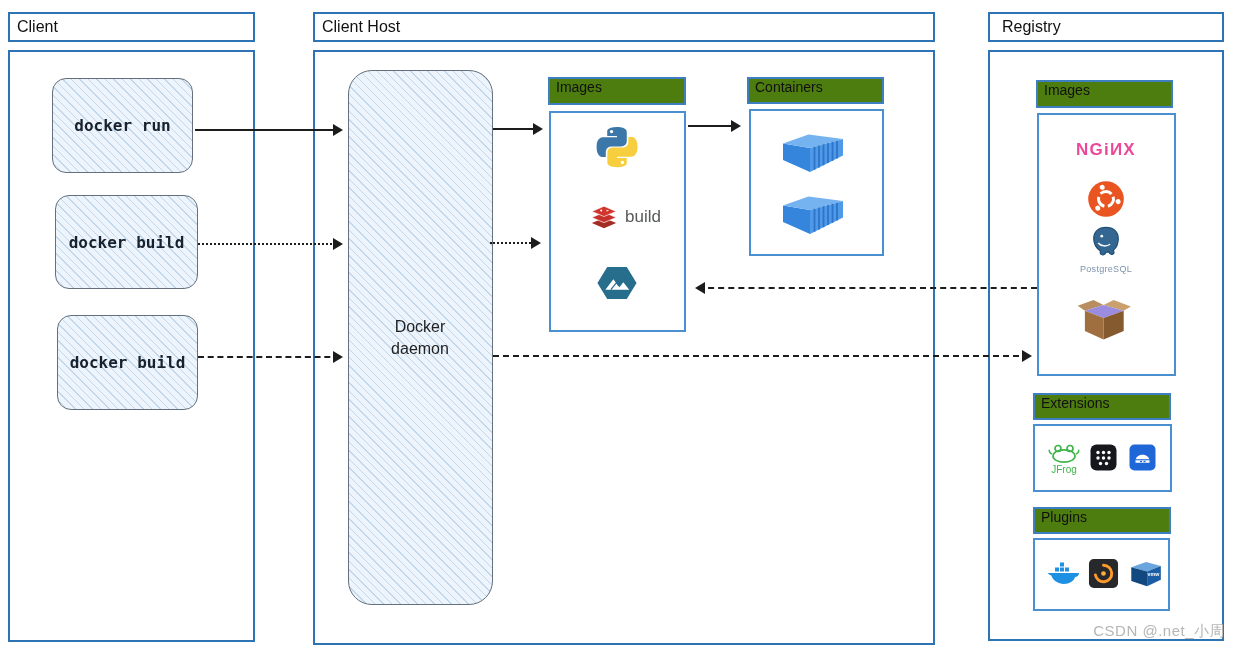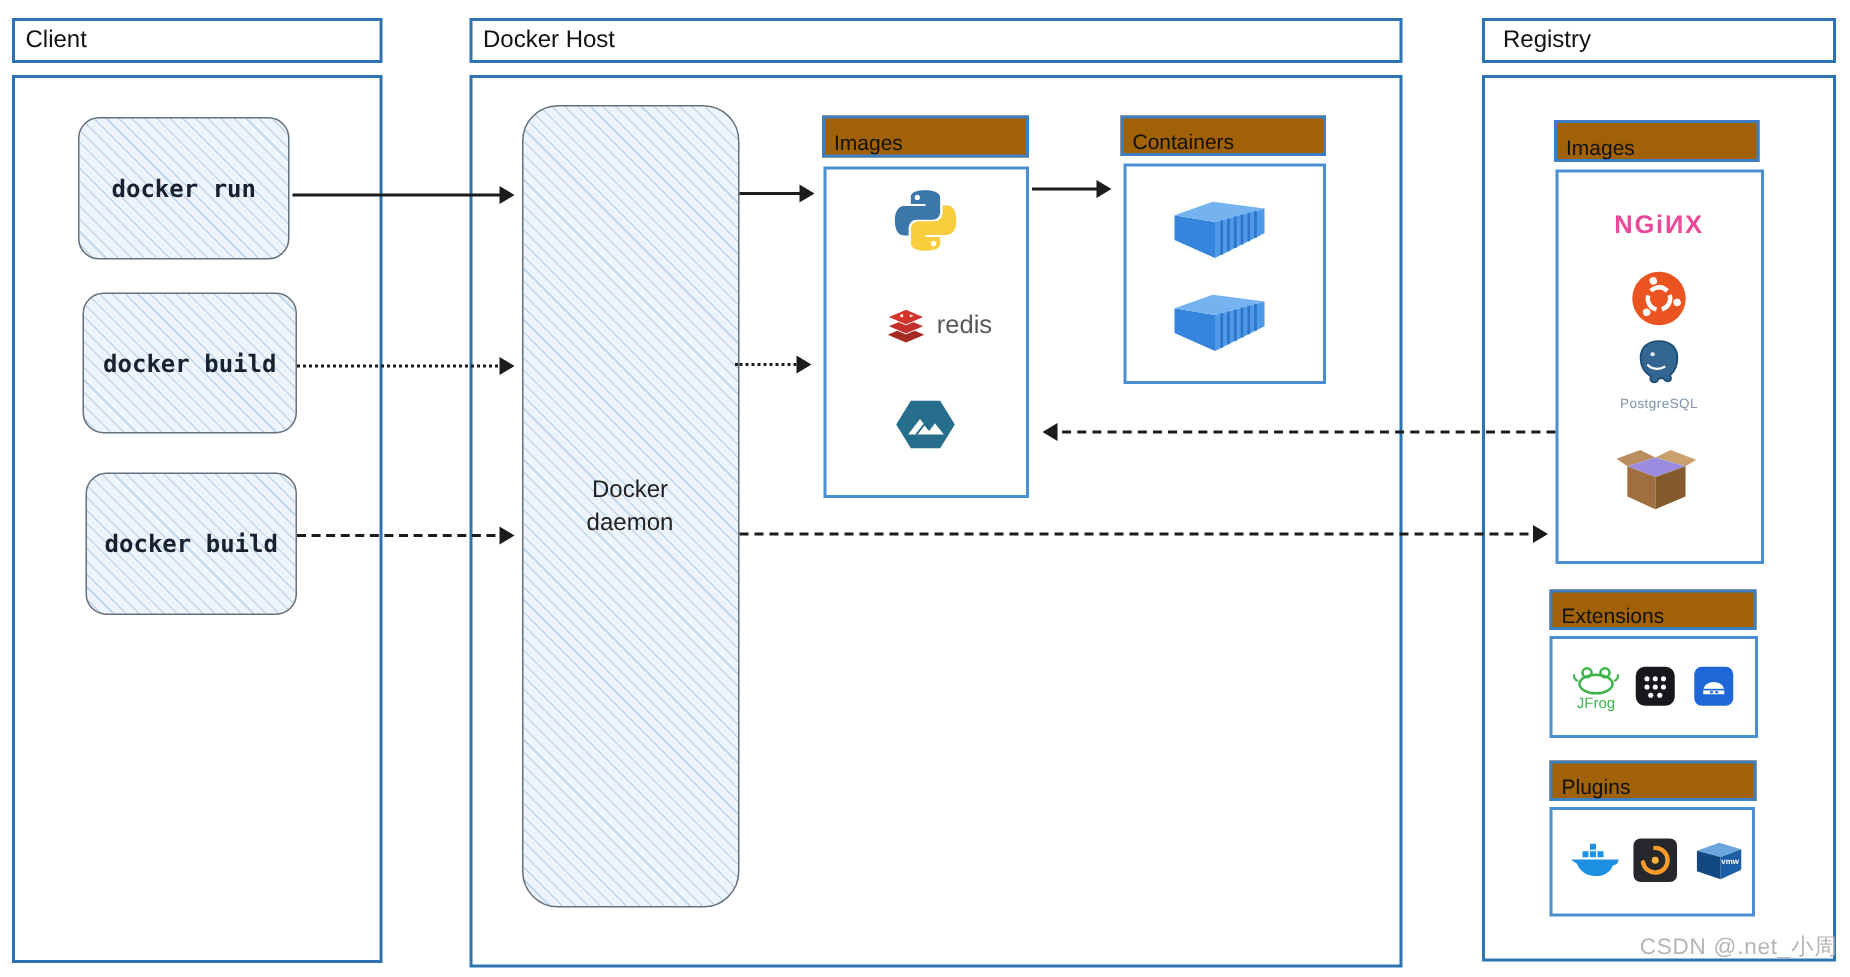--- a/index.html
+++ b/index.html
@@ -1,22 +1,22 @@
 <!DOCTYPE html>
 <html><head>
 <meta charset="utf-8">
 <style>
   html,body{margin:0;padding:0;background:#fff;}
   body{width:1233px;height:651px;position:relative;font-family:"Liberation Sans",sans-serif;overflow:hidden;}
 
   .frame{position:absolute;border:2px solid #2e74b5;background:#fff;box-sizing:border-box;}
   .frame-title{position:absolute;border:2px solid #2e74b5;background:#fff;box-sizing:border-box;
     display:flex;align-items:center;padding-left:7px;font-size:16px;color:#111;}
-  .panel-title{position:absolute;border:2px solid #3d7fc1;background:#a16207;box-sizing:border-box;
-    display:flex;align-items:flex-end;padding-left:6px;font-size:14px;color:#111;}
+  .panel-title{position:absolute;border:2px solid #3d7fc1;background:#4d7c0f;box-sizing:border-box;
+    display:flex;align-items:flex-start;padding-left:6px;font-size:14px;color:#111;}
   .panel-body{position:absolute;border:2px solid #4a8fd1;background:#fff;box-sizing:border-box;
     display:flex;flex-direction:column;align-items:center;justify-content:space-around;}
 
   .sketch{position:absolute;box-sizing:border-box;border:1.6px solid #64707c;border-radius:14px;
     background-color:#edf4fb;
     background-image:repeating-linear-gradient(45deg, rgba(122,168,211,.38) 0px, rgba(122,168,211,.38) 1px, transparent 1px, transparent 6px);
     display:flex;align-items:center;justify-content:center;}
   .cmd-label{font-family:"DejaVu Sans Mono","Liberation Mono",monospace;font-size:16px;font-weight:600;color:#17222e;}
   .daemon-label{position:absolute;text-align:center;font-size:16px;color:#222;line-height:1.35;}
 
@@ -50,21 +50,21 @@
   <span class="cmd-label">docker run</span>
 </div>
 <div class="sketch" style="left:55px;top:195px;width:143px;height:94px;">
   <span class="cmd-label">docker build</span>
 </div>
 <div class="sketch" style="left:57px;top:315px;width:141px;height:95px;">
   <span class="cmd-label">docker build</span>
 </div>
 
 <div class="frame-title" style="left:313px;top:12px;width:622px;height:30px;">
-  <span>Docker Host</span>
+  <span>Client Host</span>
 </div>
 <div class="frame" style="left:313px;top:50px;width:622px;height:595px;"></div>
 
 <div class="sketch" style="left:348px;top:70px;width:145px;height:535px;border-radius:24px;"></div>
 <div class="daemon-label" style="left:372px;top:316px;width:96px;">Docker daemon</div>
 
 <div class="panel-title" style="left:548px;top:77px;width:138px;height:28px;">
   <span>Images</span>
 </div>
 <div class="panel-body" style="left:549px;top:111px;width:137px;height:221px;"></div>
@@ -77,21 +77,21 @@
 </div>
 
 <div class="icon row-h" style="left:585px;top:200px;width:80px;height:34px;">
   <svg width="30" height="30" viewBox="0 0 32 32">
     <path fill="#a32b23" d="M16 17L29 22.5 16 28 3 22.5z"></path>
     <path fill="#c6302b" stroke="#fff" stroke-width=".7" d="M16 11L29 16.5 16 22 3 16.5z"></path>
     <path fill="#d3342c" stroke="#fff" stroke-width=".7" d="M16 4.5L29 10 16 15.5 3 10z"></path>
     <circle cx="13" cy="9" r="1.1" fill="#fff"></circle>
     <path fill="#fff" d="M18.5 8.2l3 .9-2.6 1.1z"></path>
   </svg>
-  <span class="redis-word">redis</span>
+  <span class="redis-word">build</span>
 </div>
 
 <div class="icon" style="left:595px;top:262px;width:44px;height:42px;">
   <svg width="44" height="42" viewBox="0 0 36 32">
     <polygon points="10,3 26,3 34,16 26,29 10,29 2,16" fill="#276d8c"></polygon>
     <path d="M8.5 21.5L15 13l5 6.5 3.2-4.2 4.8 6.2z" fill="#ffffff"></path>
     <path d="M13 21.5l4.5-5.8 2 2.6" fill="none" stroke="#276d8c" stroke-width="1"></path>
   </svg>
 </div>
 

